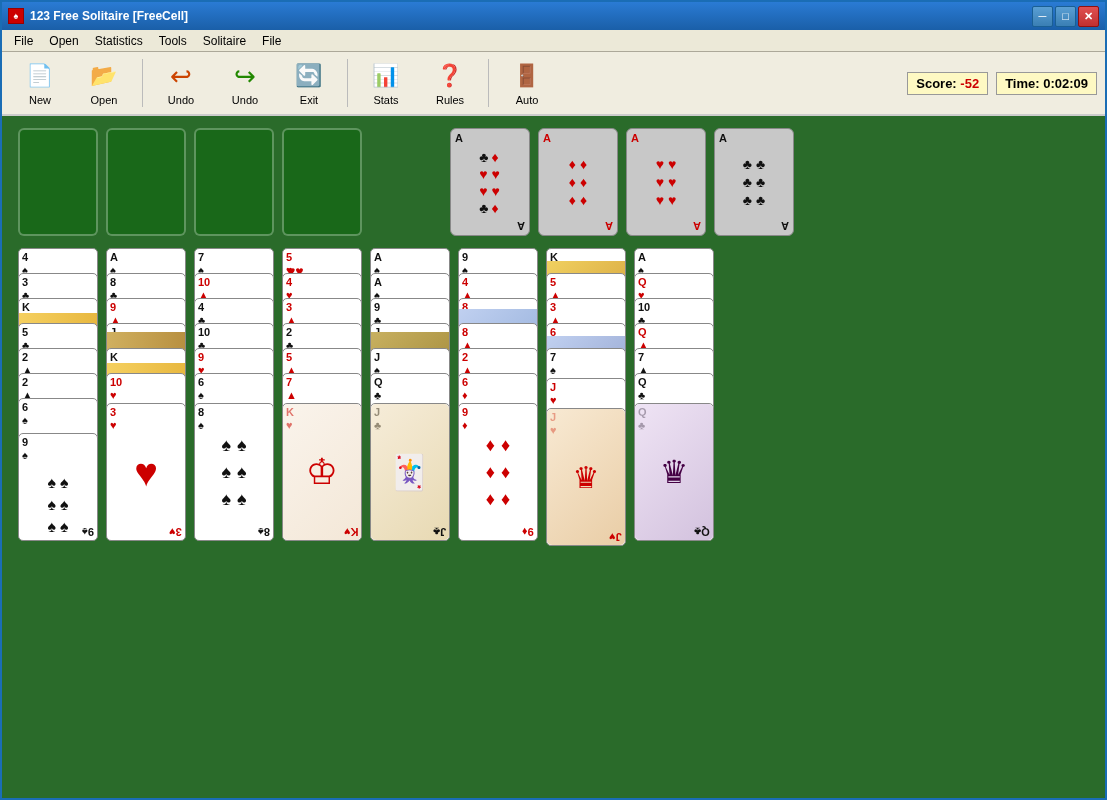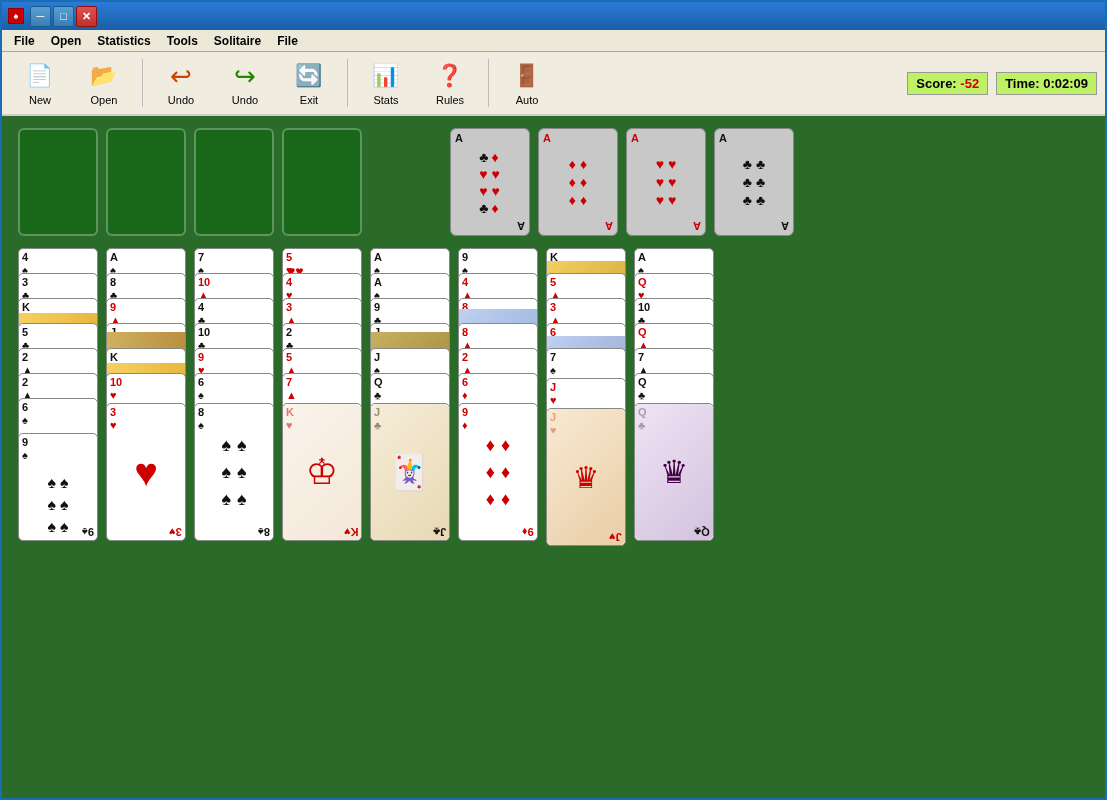--- a/index.html
+++ b/index.html
@@ -12,32 +12,32 @@
     .titlebar { background: linear-gradient(to bottom, #2a7bd4 0%, #1a5fa8 100%); height: 28px; display: flex; align-items: center; padding: 0 6px; gap: 6px; flex-shrink: 0; }
     .titlebar-icon { width: 16px; height: 16px; background: #cc0000; border: 1px solid #990000; font-size: 9px; display: flex; align-items: center; justify-content: center; color: white; font-weight: bold; flex-shrink: 0; }
     .titlebar-title { color: white; font-size: 12px; font-weight: bold; flex: 1; }
     .titlebar-buttons { display: flex; gap: 2px; }
     .titlebar-btn { width: 21px; height: 21px; display: flex; align-items: center; justify-content: center; font-size: 11px; font-weight: bold; color: white; cursor: pointer; border-radius: 2px; }
     .titlebar-btn.minimize { background: linear-gradient(to bottom, #5a9fd4, #3a7fb4); border: 1px solid #1a5f94; }
     .titlebar-btn.maximize { background: linear-gradient(to bottom, #5a9fd4, #3a7fb4); border: 1px solid #1a5f94; }
     .titlebar-btn.close { background: linear-gradient(to bottom, #e05050, #c03030); border: 1px solid #901010; }
     
     
-    .menubar { background: #ece9d8; height: 22px; display: flex; align-items: center; padding: 0 4px; border-bottom: 1px solid #aca899; flex-shrink: 0; font-weight: bold; }
+    .menubar { background: #ece9d8; height: 22px; display: flex; align-items: center; padding: 0 4px; border-bottom: 1px solid #aca899; flex-shrink: 0; }
     .menu-item { padding: 2px 8px; font-size: 12px; color: #000; cursor: pointer; }
     
     
     .toolbar { background: #f0ede0; height: 64px; display: flex; align-items: center; padding: 4px 8px; border-bottom: 2px solid #ccc; flex-shrink: 0; gap: 4px; }
     .toolbar-btn { display: flex; flex-direction: column; align-items: center; justify-content: center; width: 60px; height: 54px; cursor: pointer; border: 1px solid transparent; border-radius: 3px; padding: 2px; }
     .toolbar-icon { width: 32px; height: 32px; display: flex; align-items: center; justify-content: center; font-size: 22px; }
     .toolbar-label { font-size: 11px; color: #000; margin-top: 2px; }
     .toolbar-sep { width: 1px; height: 48px; background: #bbb; margin: 0 4px; }
     .toolbar-spacer { flex: 1; }
     .score-time { display: flex; gap: 8px; align-items: center; }
-    .score-box, .time-box { background: #bef264; border: 1px solid #999; padding: 3px 8px; font-size: 13px; font-weight: bold; }
+    .score-box, .time-box { background: #fef9c3; border: 1px solid #999; padding: 3px 8px; font-size: 13px; font-weight: bold; }
     
     
     .game-area { flex: 1; background: #2a6b2a; padding: 12px 16px; display: flex; flex-direction: column; gap: 10px; overflow: hidden; }
     
     
     .top-row { display: flex; gap: 8px; height: 110px; }
     .freecell-zone { display: flex; gap: 8px; }
     .foundation-zone { display: flex; gap: 8px; margin-left: 80px; }
     
     
@@ -50,20 +50,21 @@
     .columns-row { display: flex; gap: 8px; flex: 1; }
     .column { width: 80px; position: relative; }
   </style>
 </head>
 <body>
 
 <div class="window">
 
   <div class="titlebar">
     <div class="titlebar-icon">♠</div>
+    <span class="titlebar-title">123 Free Solitaire  [FreeCell]</span>
     <div class="titlebar-buttons">
       <div class="titlebar-btn minimize">─</div>
       <div class="titlebar-btn maximize">□</div>
       <div class="titlebar-btn close">✕</div>
     </div>
   </div>
 
   <div class="menubar">
     <span class="menu-item">File</span>
     <span class="menu-item">Open</span>

